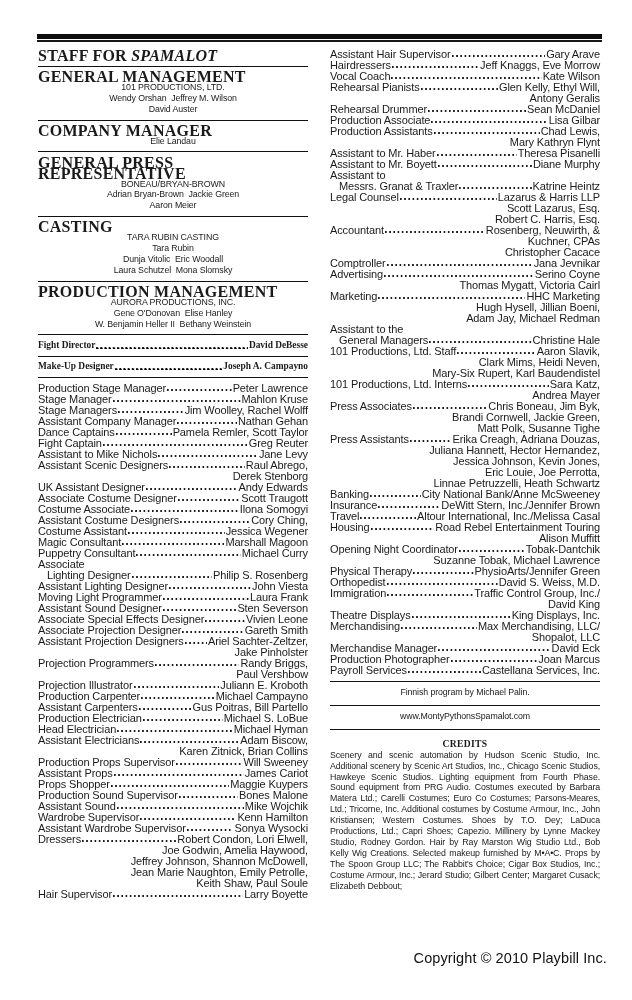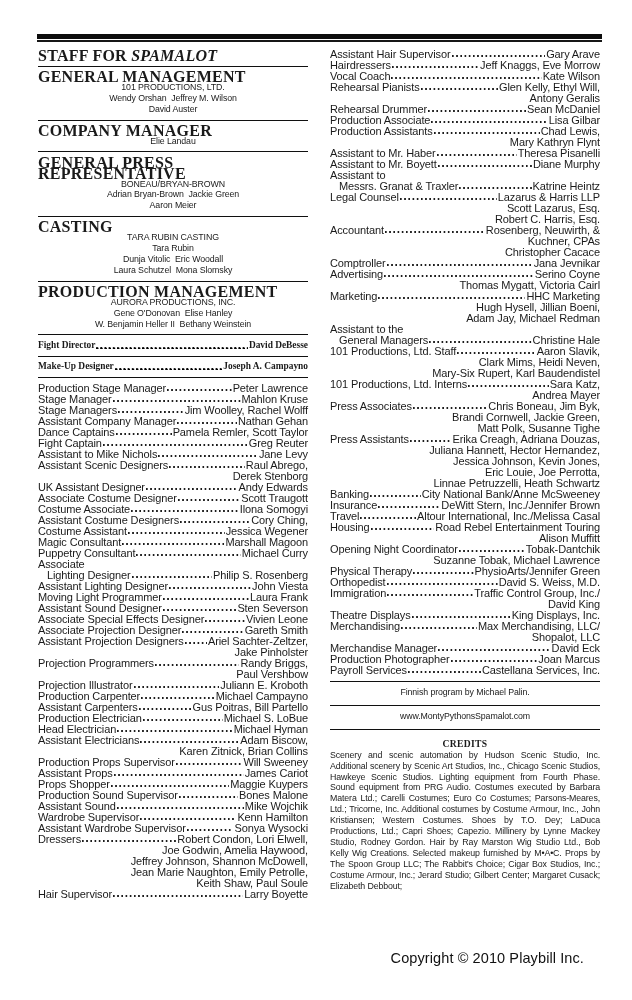--- a/index.html
+++ b/index.html
@@ -53,21 +53,21 @@
   .credits-heading {
     text-align:center; font-family:"Liberation Serif", serif; font-weight:bold;
     font-size:9.6px; line-height:12px; letter-spacing:0.3px; margin-top:8px;
   }
   .credits-body {
     font-size:8.8px; line-height:10.9px; text-align:justify; letter-spacing:-0.12px;
     margin-top:0;
   }
 
   .copyright {
-    position:absolute; top:950px; right:48px; font-size:14.5px; color:#111;
+    position:absolute; top:950px; right:25px; font-size:14.5px; color:#111;
     letter-spacing:0.1px;
   }
 </style>
 </head>
 <body>
 
 <div class="page">
 
   <div class="toprule">
     <div class="thick"></div>

